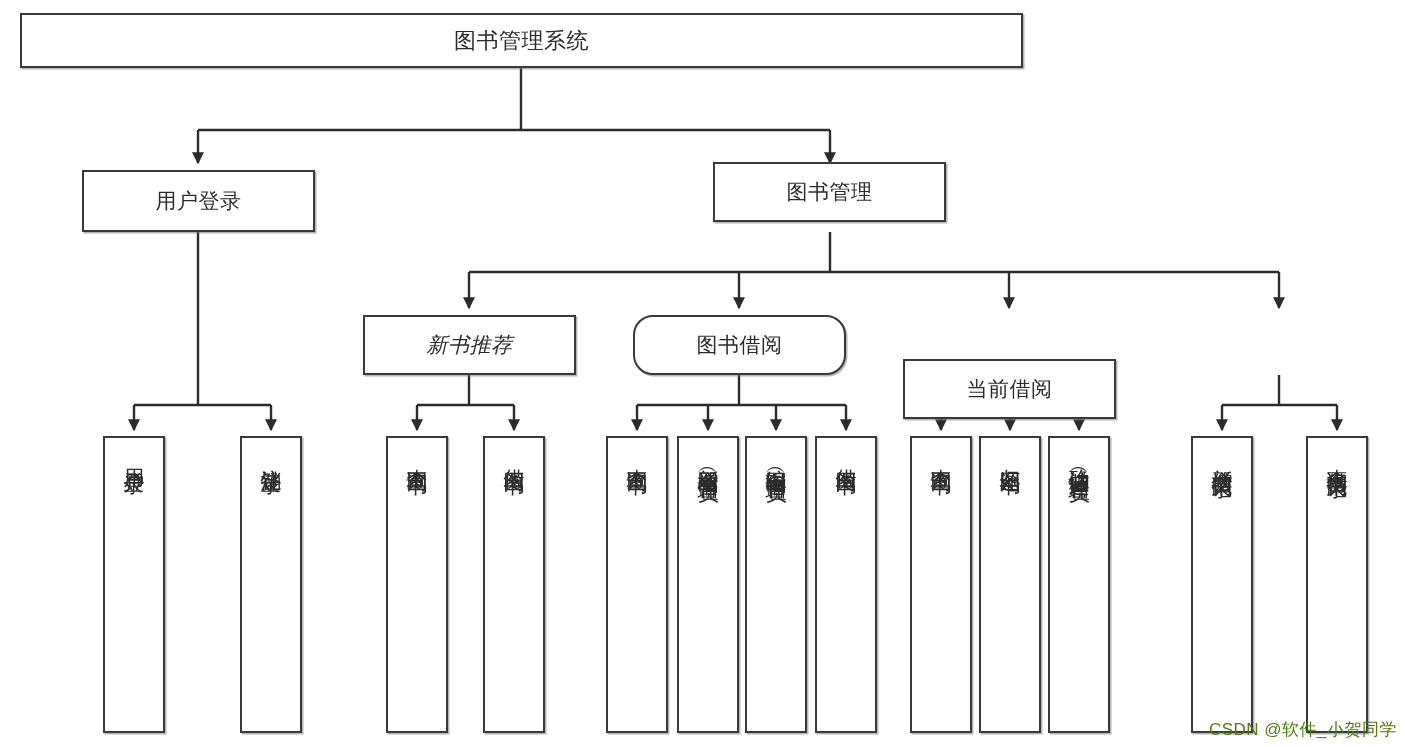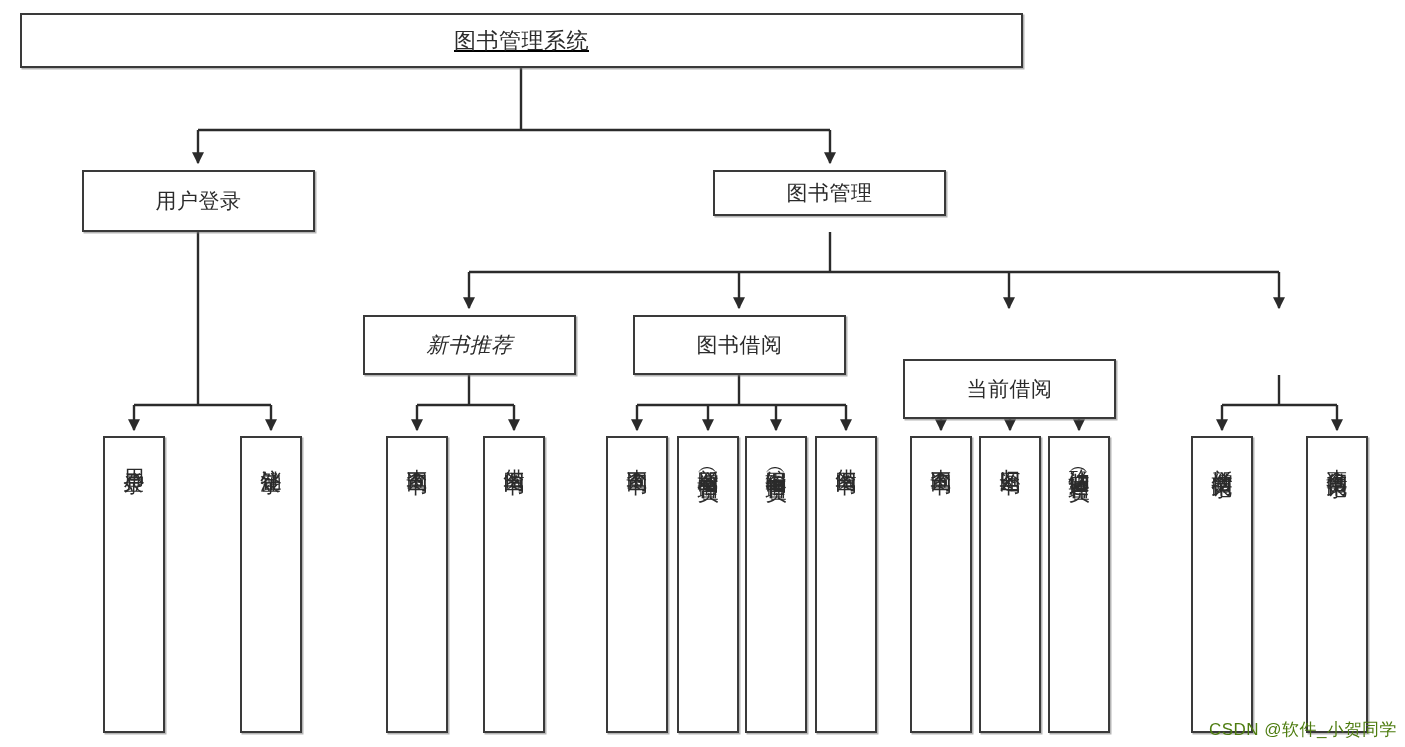--- a/index.html
+++ b/index.html
@@ -113,35 +113,35 @@
       <path d="M 1010 405 L 1010 430" marker-end="url(#arrow)"></path>
       <path d="M 1079 405 L 1079 430" marker-end="url(#arrow)"></path>
 
       <path d="M 1279 375 L 1279 405"></path>
       <path d="M 1222 405 L 1337 405"></path>
       <path d="M 1222 405 L 1222 430" marker-end="url(#arrow)"></path>
       <path d="M 1337 405 L 1337 430" marker-end="url(#arrow)"></path>
     </g>
   </svg>
 
-  <div class="node root" style="left:20px; top:13px; width:1003px; height:55px;text-decoration:underline;">
+  <div class="node root" style="left:20px; top:13px; width:1003px; height:55px;">
     <span class="node-label">图书管理系统</span>
   </div>
 
   <div class="node" style="left:82px; top:170px; width:233px; height:62px;">
     <span class="node-label">用户登录</span>
   </div>
-  <div class="node" style="left:713px; top:170px; width:233px; height:46px;">
+  <div class="node" style="left:713px; top:162px; width:233px; height:60px;">
     <span class="node-label">图书管理</span>
   </div>
 
   <div class="node" style="left:363px; top:315px; width:213px; height:60px;font-style:italic;">
     <span class="node-label">新书推荐</span>
   </div>
-  <div class="node" style="left:633px; top:315px; width:213px; height:60px;">
+  <div class="node" style="left:633px; top:315px; width:213px; height:60px;border-radius:20px;">
     <span class="node-label">图书借阅</span>
   </div>
   <div class="node" style="left:903px; top:315px; width:213px; height:60px;margin-top:44px;">
     <span class="node-label">当前借阅</span>
   </div>
 
   <div class="node leaf" style="left:103px; top:436px; width:62px; height:297px;">
     <span class="node-label">用户登录</span>
   </div>
   <div class="node leaf" style="left:240px; top:436px; width:62px; height:297px;">

